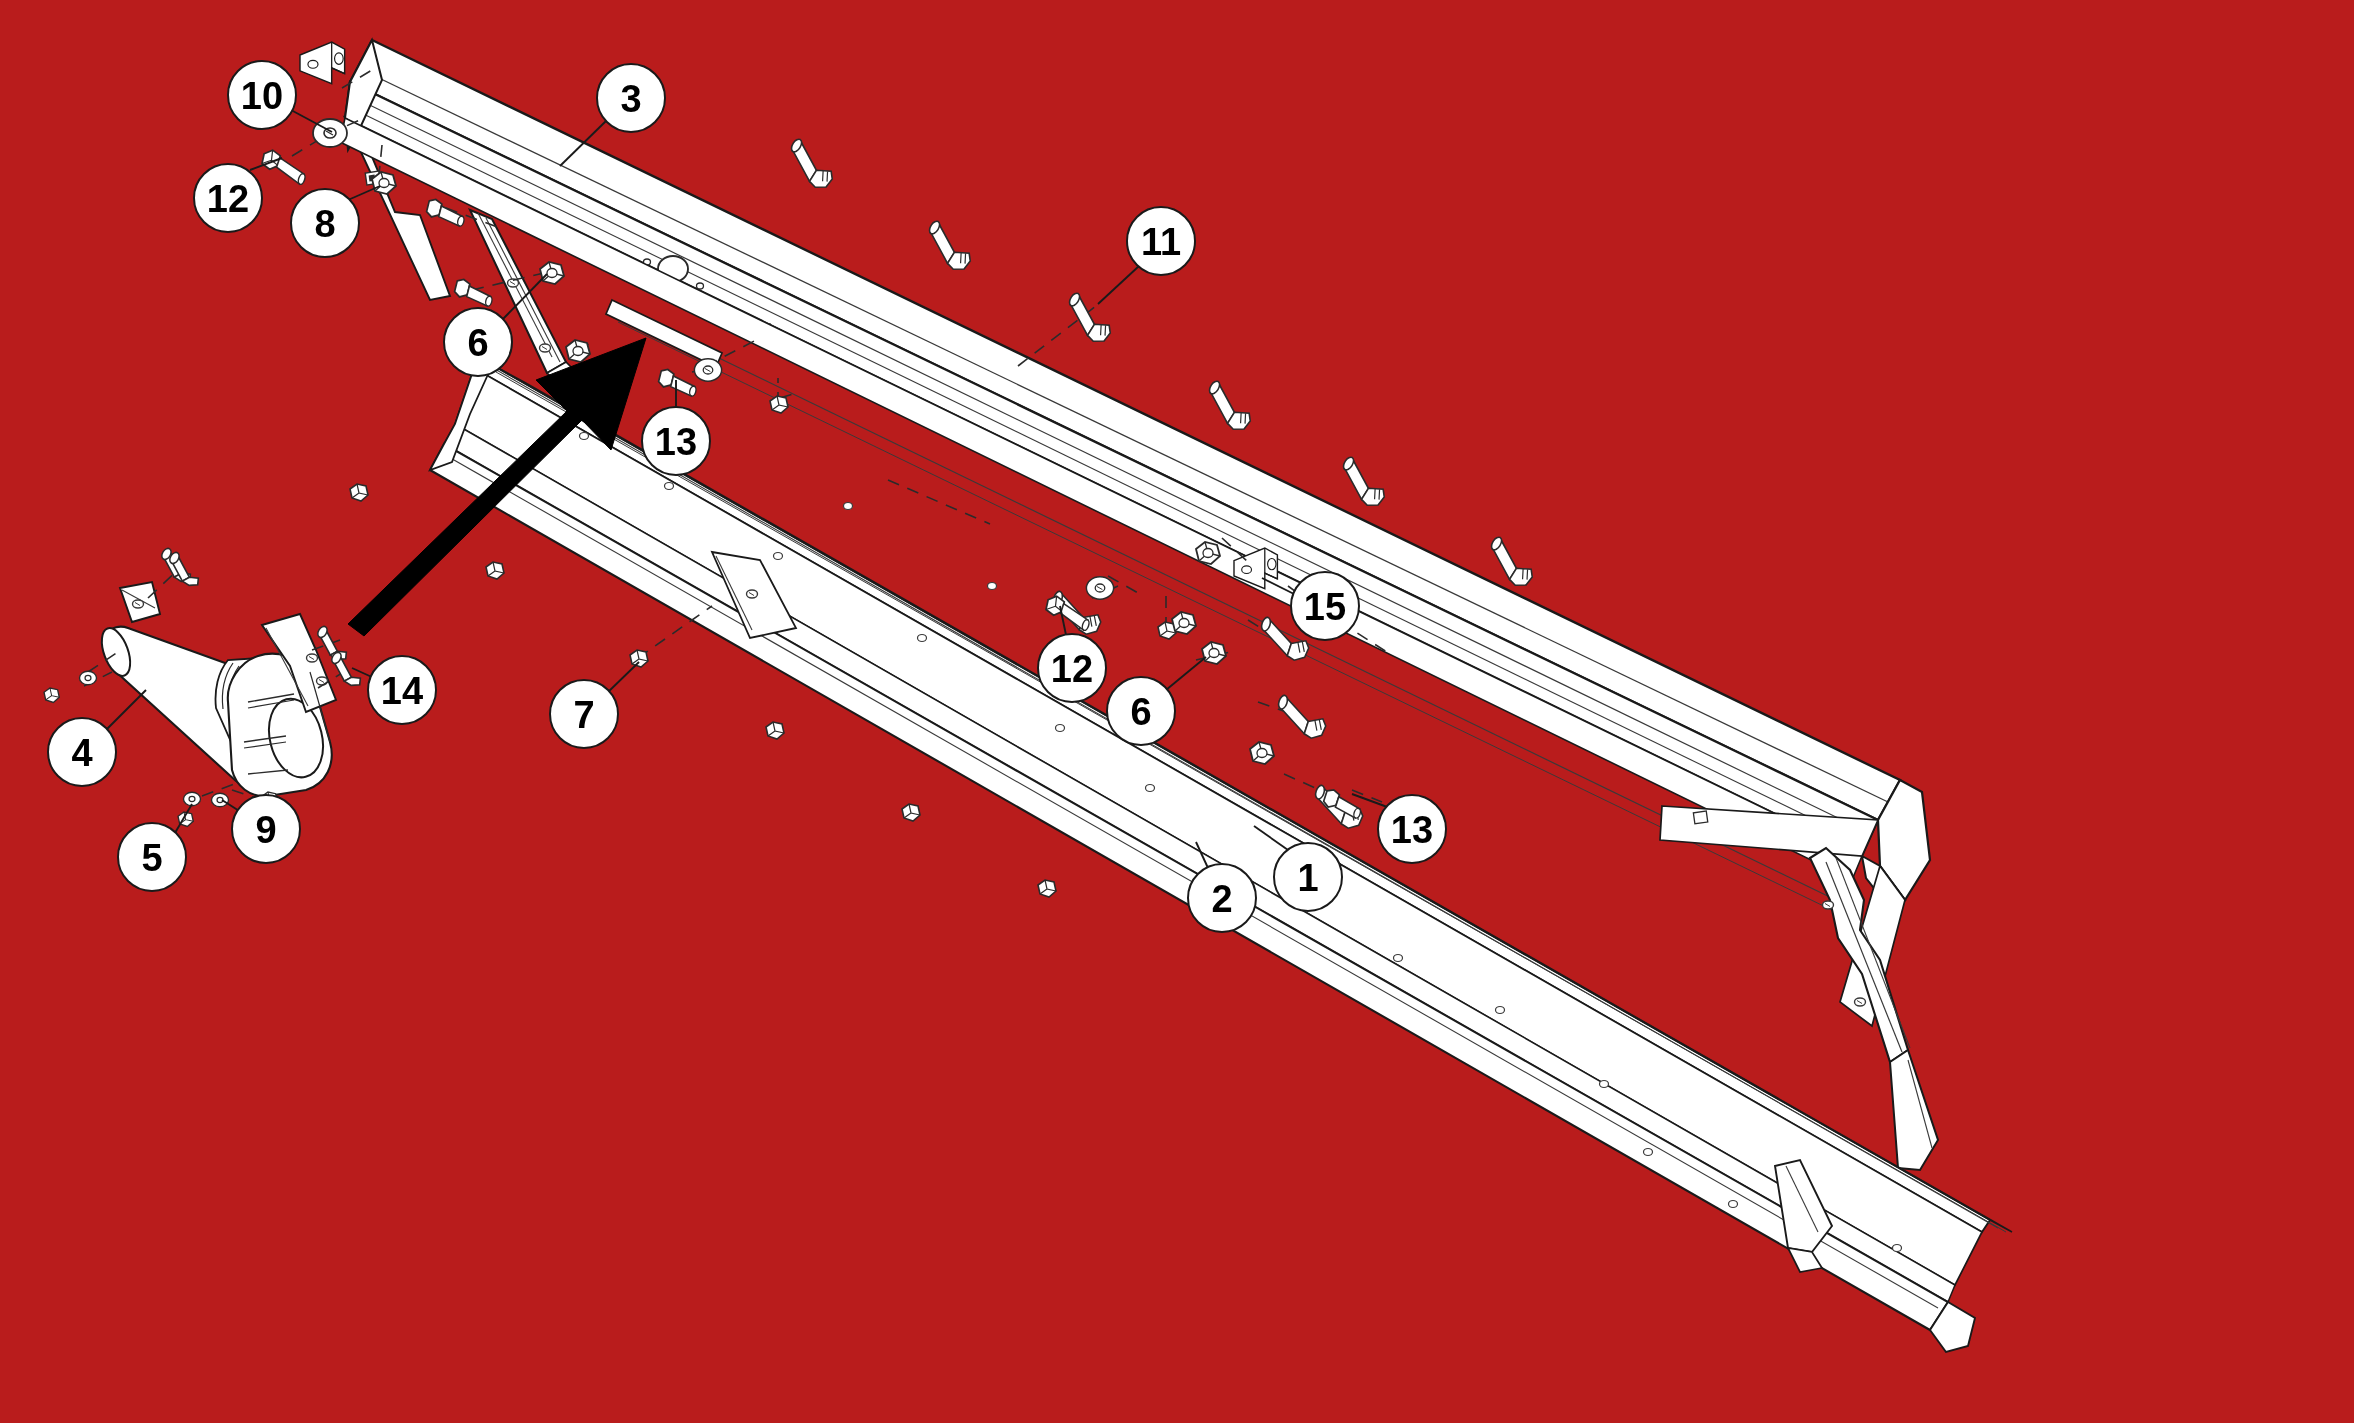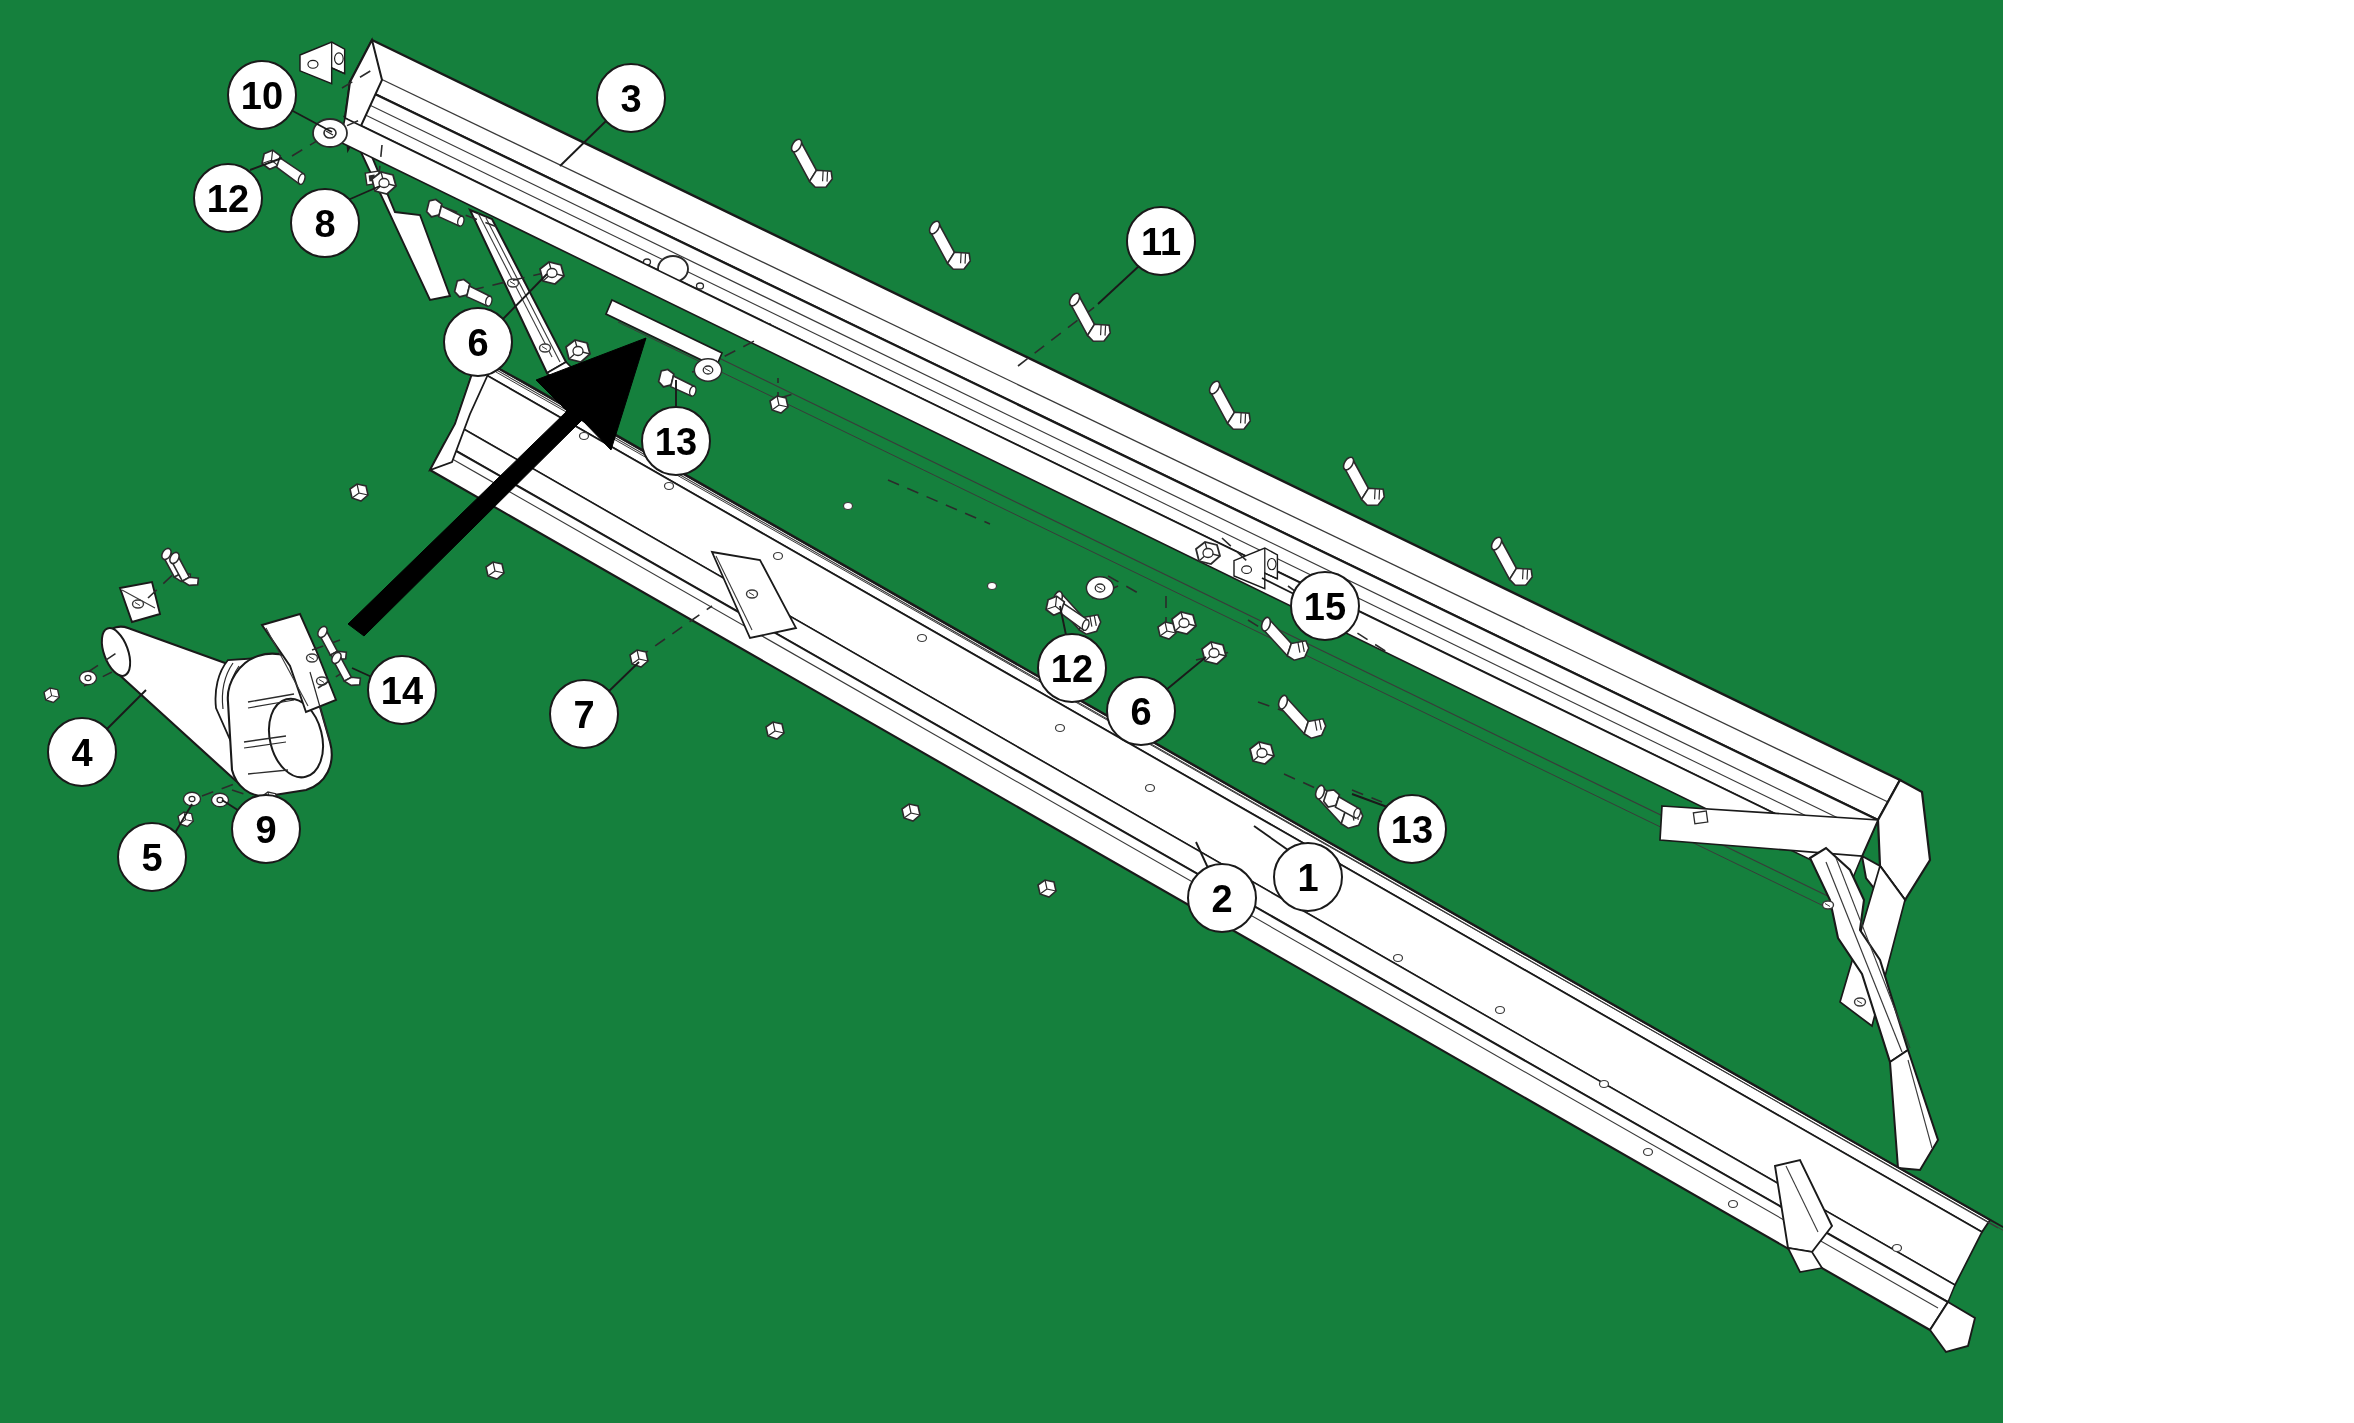--- a/index.html
+++ b/index.html
@@ -6,23 +6,23 @@
   html, body {
     margin: 0;
     padding: 0;
     background: #ffffff;
   }
   body {
     font-family: "Liberation Sans", sans-serif;
   }
   #stage {
     position: relative;
-    width: 2003px;
+    width: 2354px;
     height: 1423px;
-    background: #15803d;
+    background: #b91c1c;
     overflow: hidden;
   }
   #diagram-svg {
     position: absolute;
     left: 0;
     top: 0;
     width: 2354px;
     height: 1423px;
   }
   .balloon-text {

